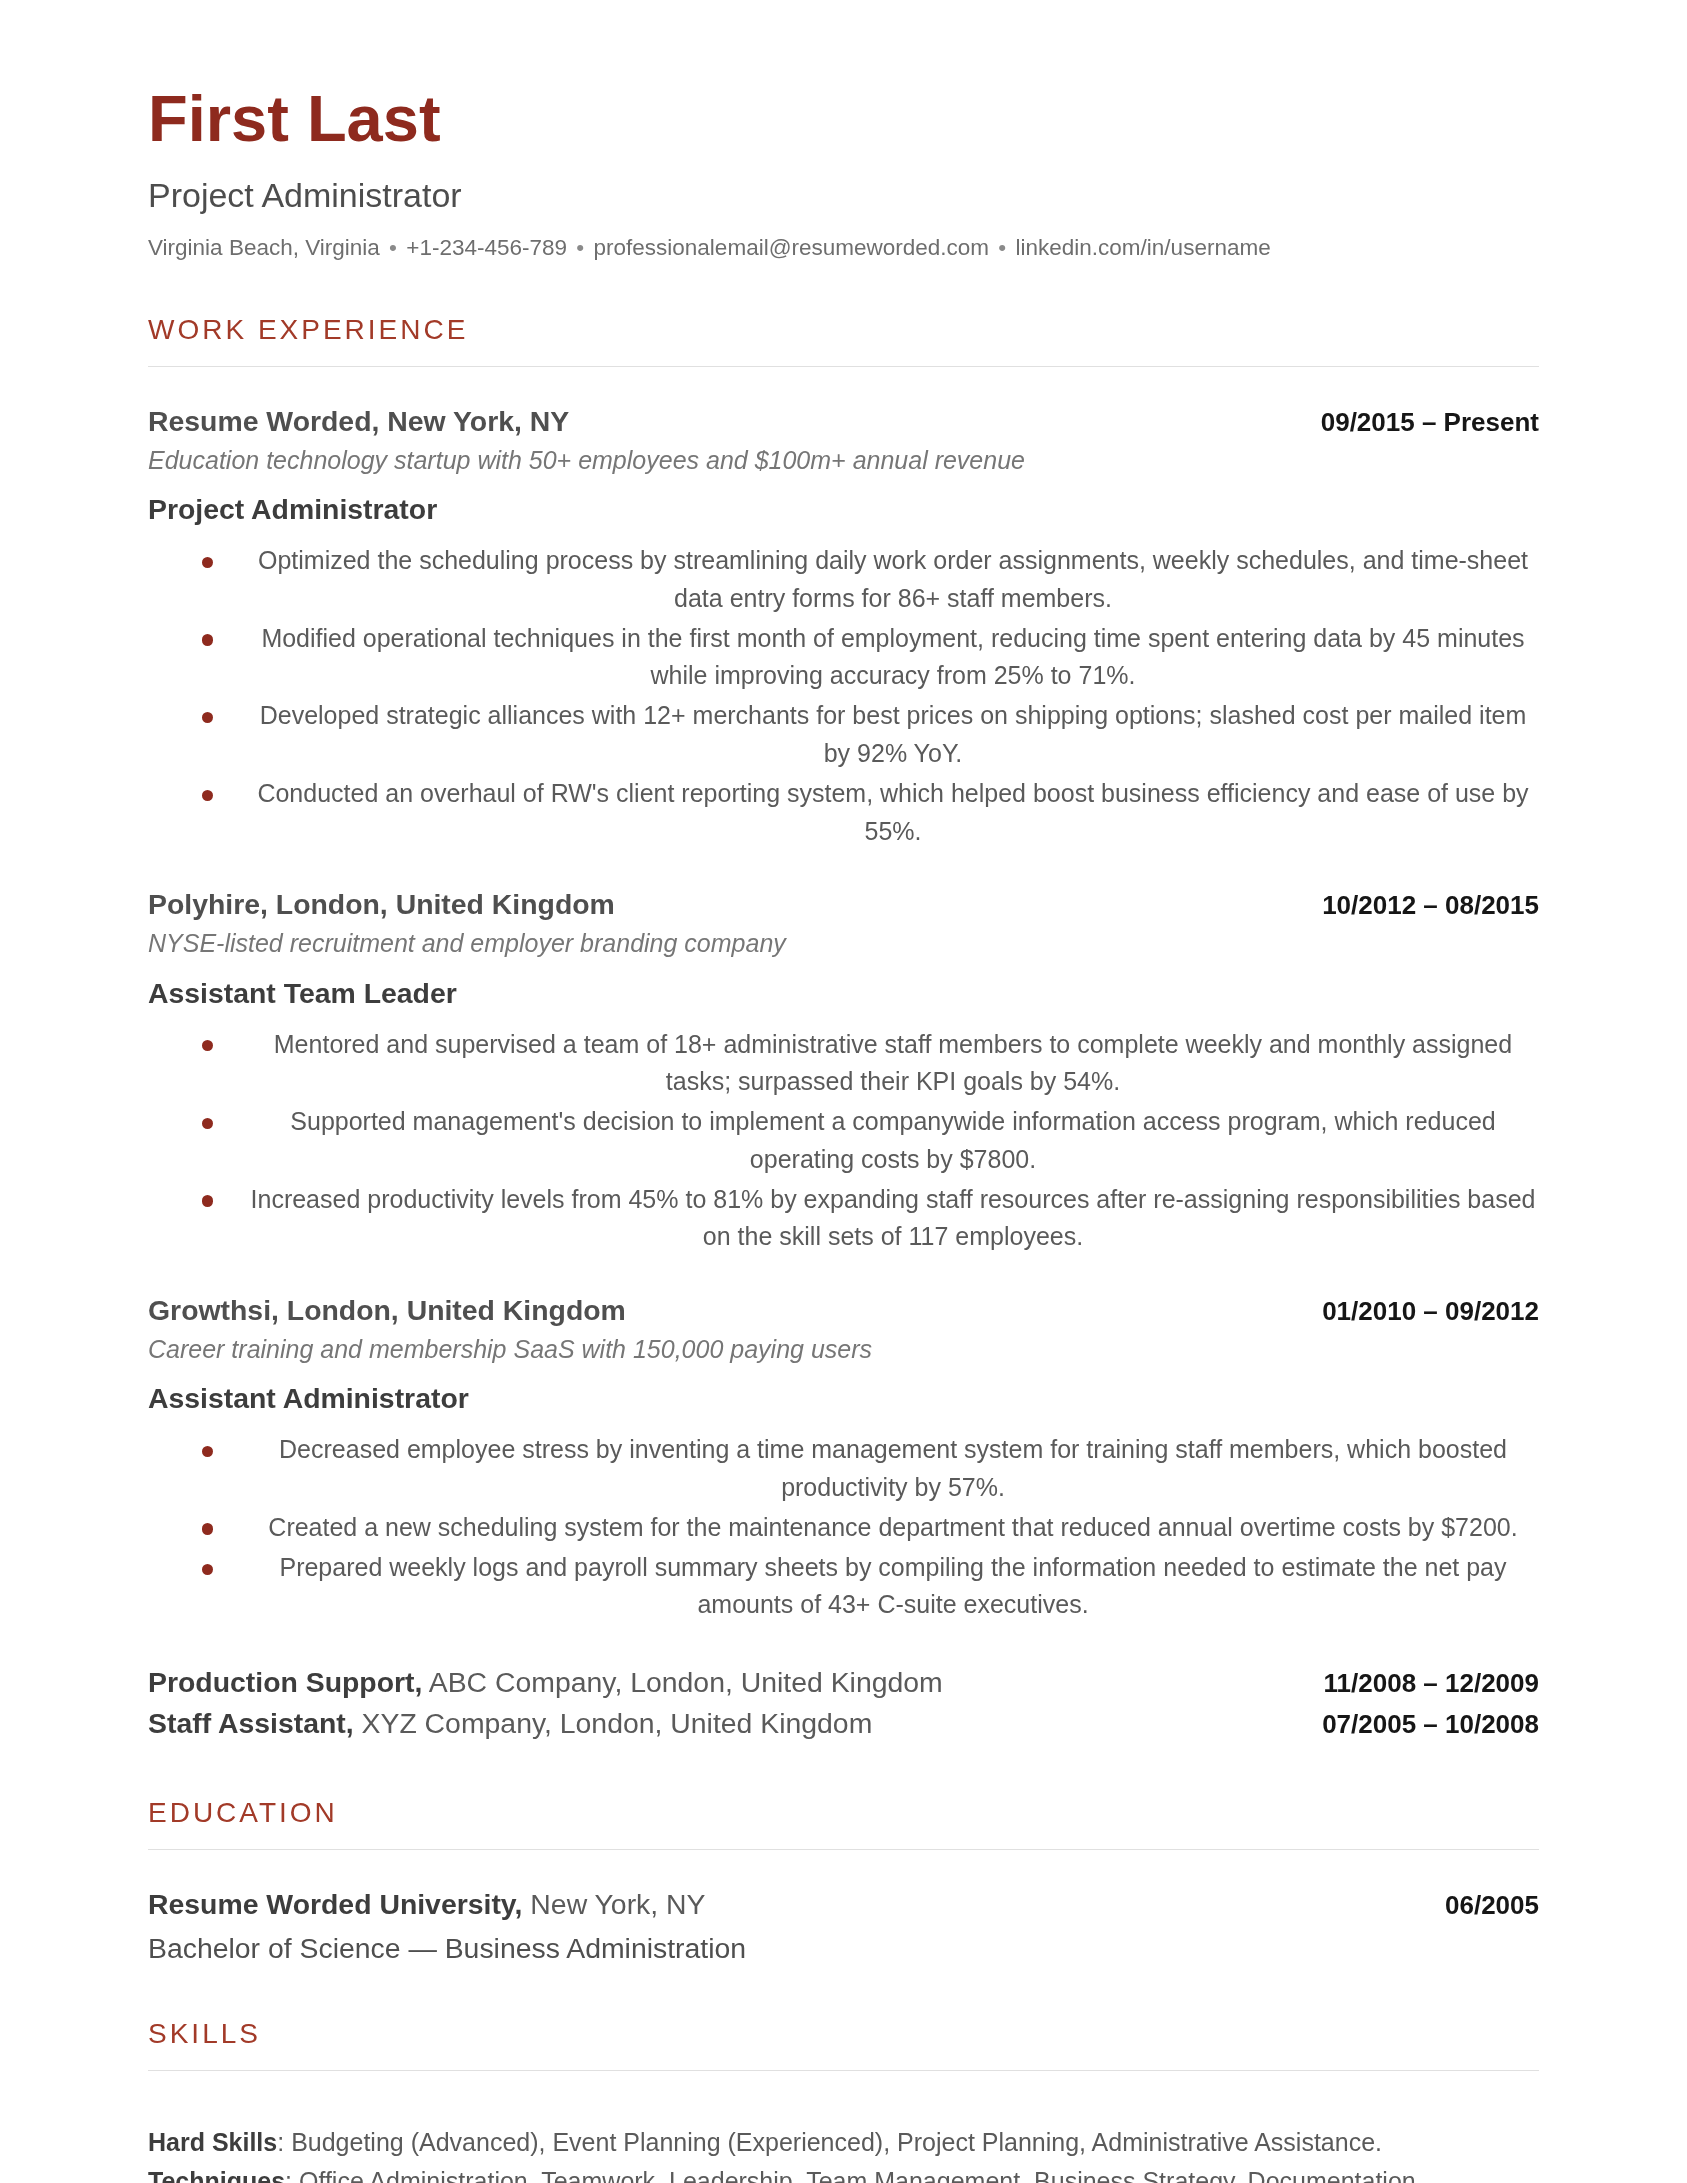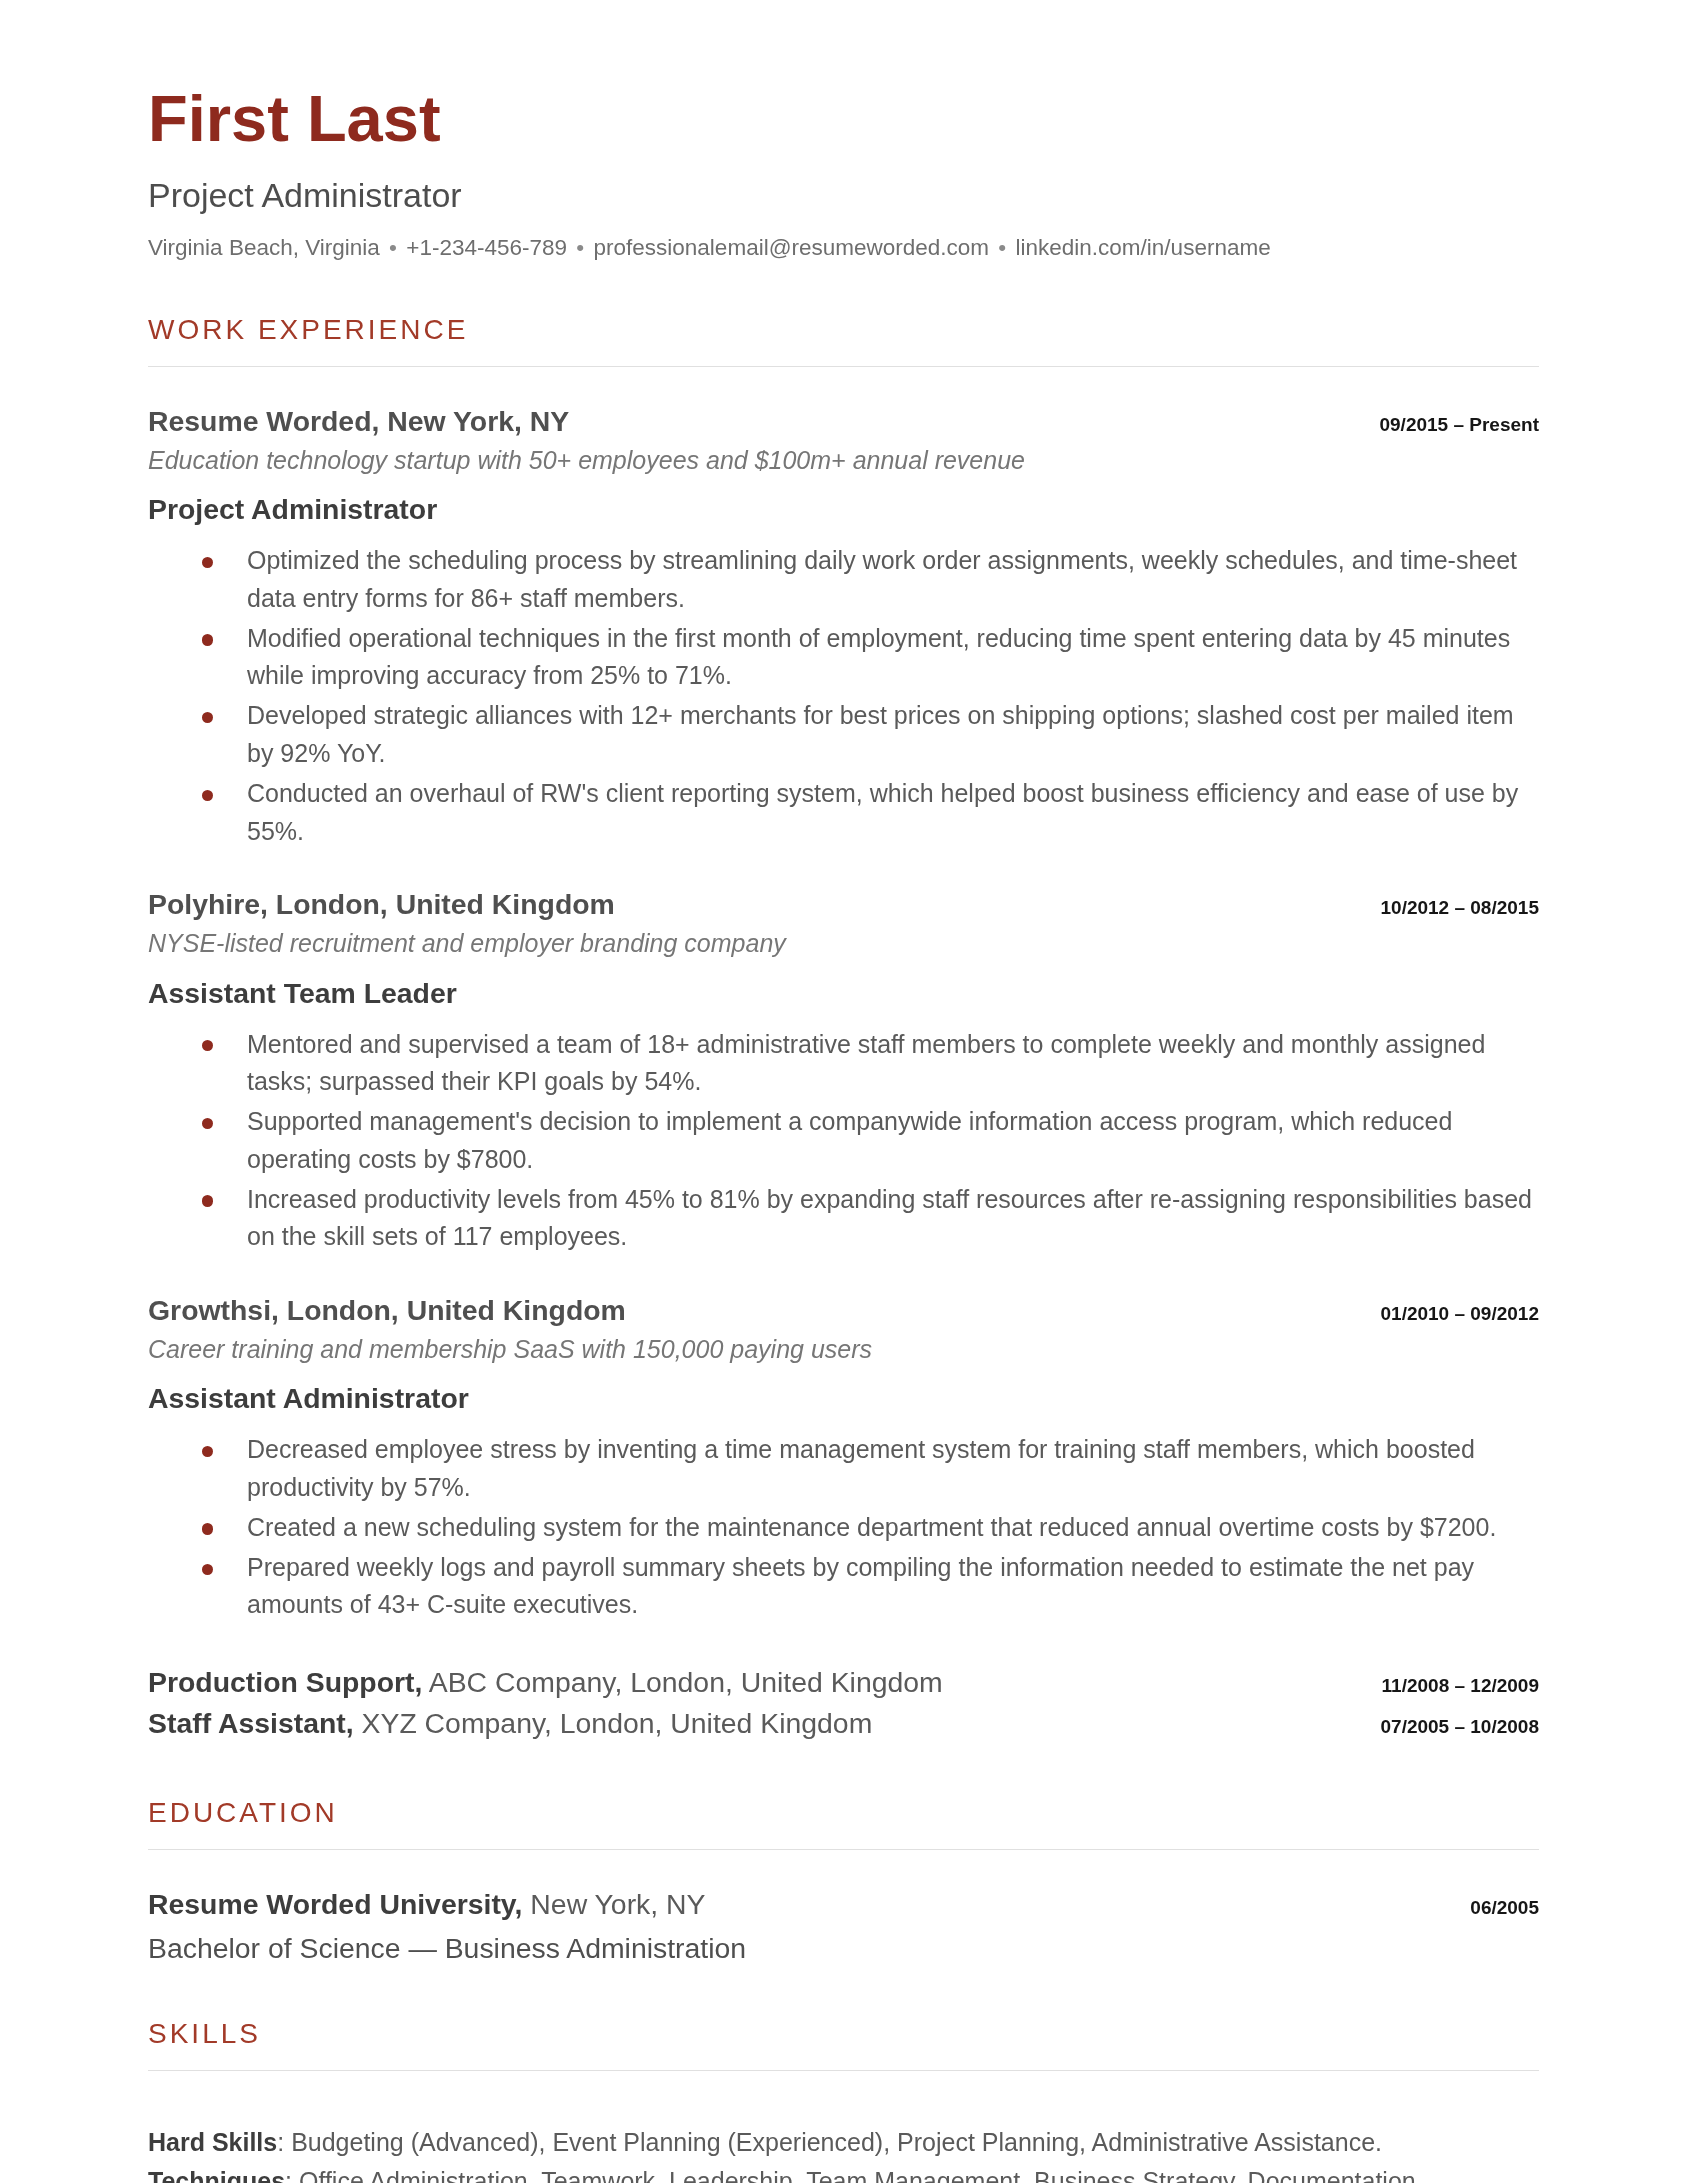--- a/index.html
+++ b/index.html
@@ -55,40 +55,41 @@
     display: flex;
     justify-content: space-between;
     align-items: baseline;
   }
   .company {
     font-size: 28.4px;
     color: #4f4f4f;
     font-weight: 700;
   }
   .dates {
-    font-size: 19px;
+    font-size: 26px;
     color: #161616;
     font-weight: 600;
     white-space: nowrap;
   }
   .desc {
     font-size: 25px;
     font-style: italic;
     color: #767676;
     margin-top: 8px;
   }
   .role {
     font-size: 28.4px;
     font-weight: 700;
     color: #3d3d3d;
     margin-top: 18.5px;
   }
   ul.bullets {
     list-style: none;
     margin-top: 16px;
+    text-align: center;
   }
   ul.bullets li {
     position: relative;
     padding-left: 99px;
     font-size: 25px;
     line-height: 1.5;
     color: #5a5a5a;
     margin-top: 2.6px;
   }
   ul.bullets li::before {

